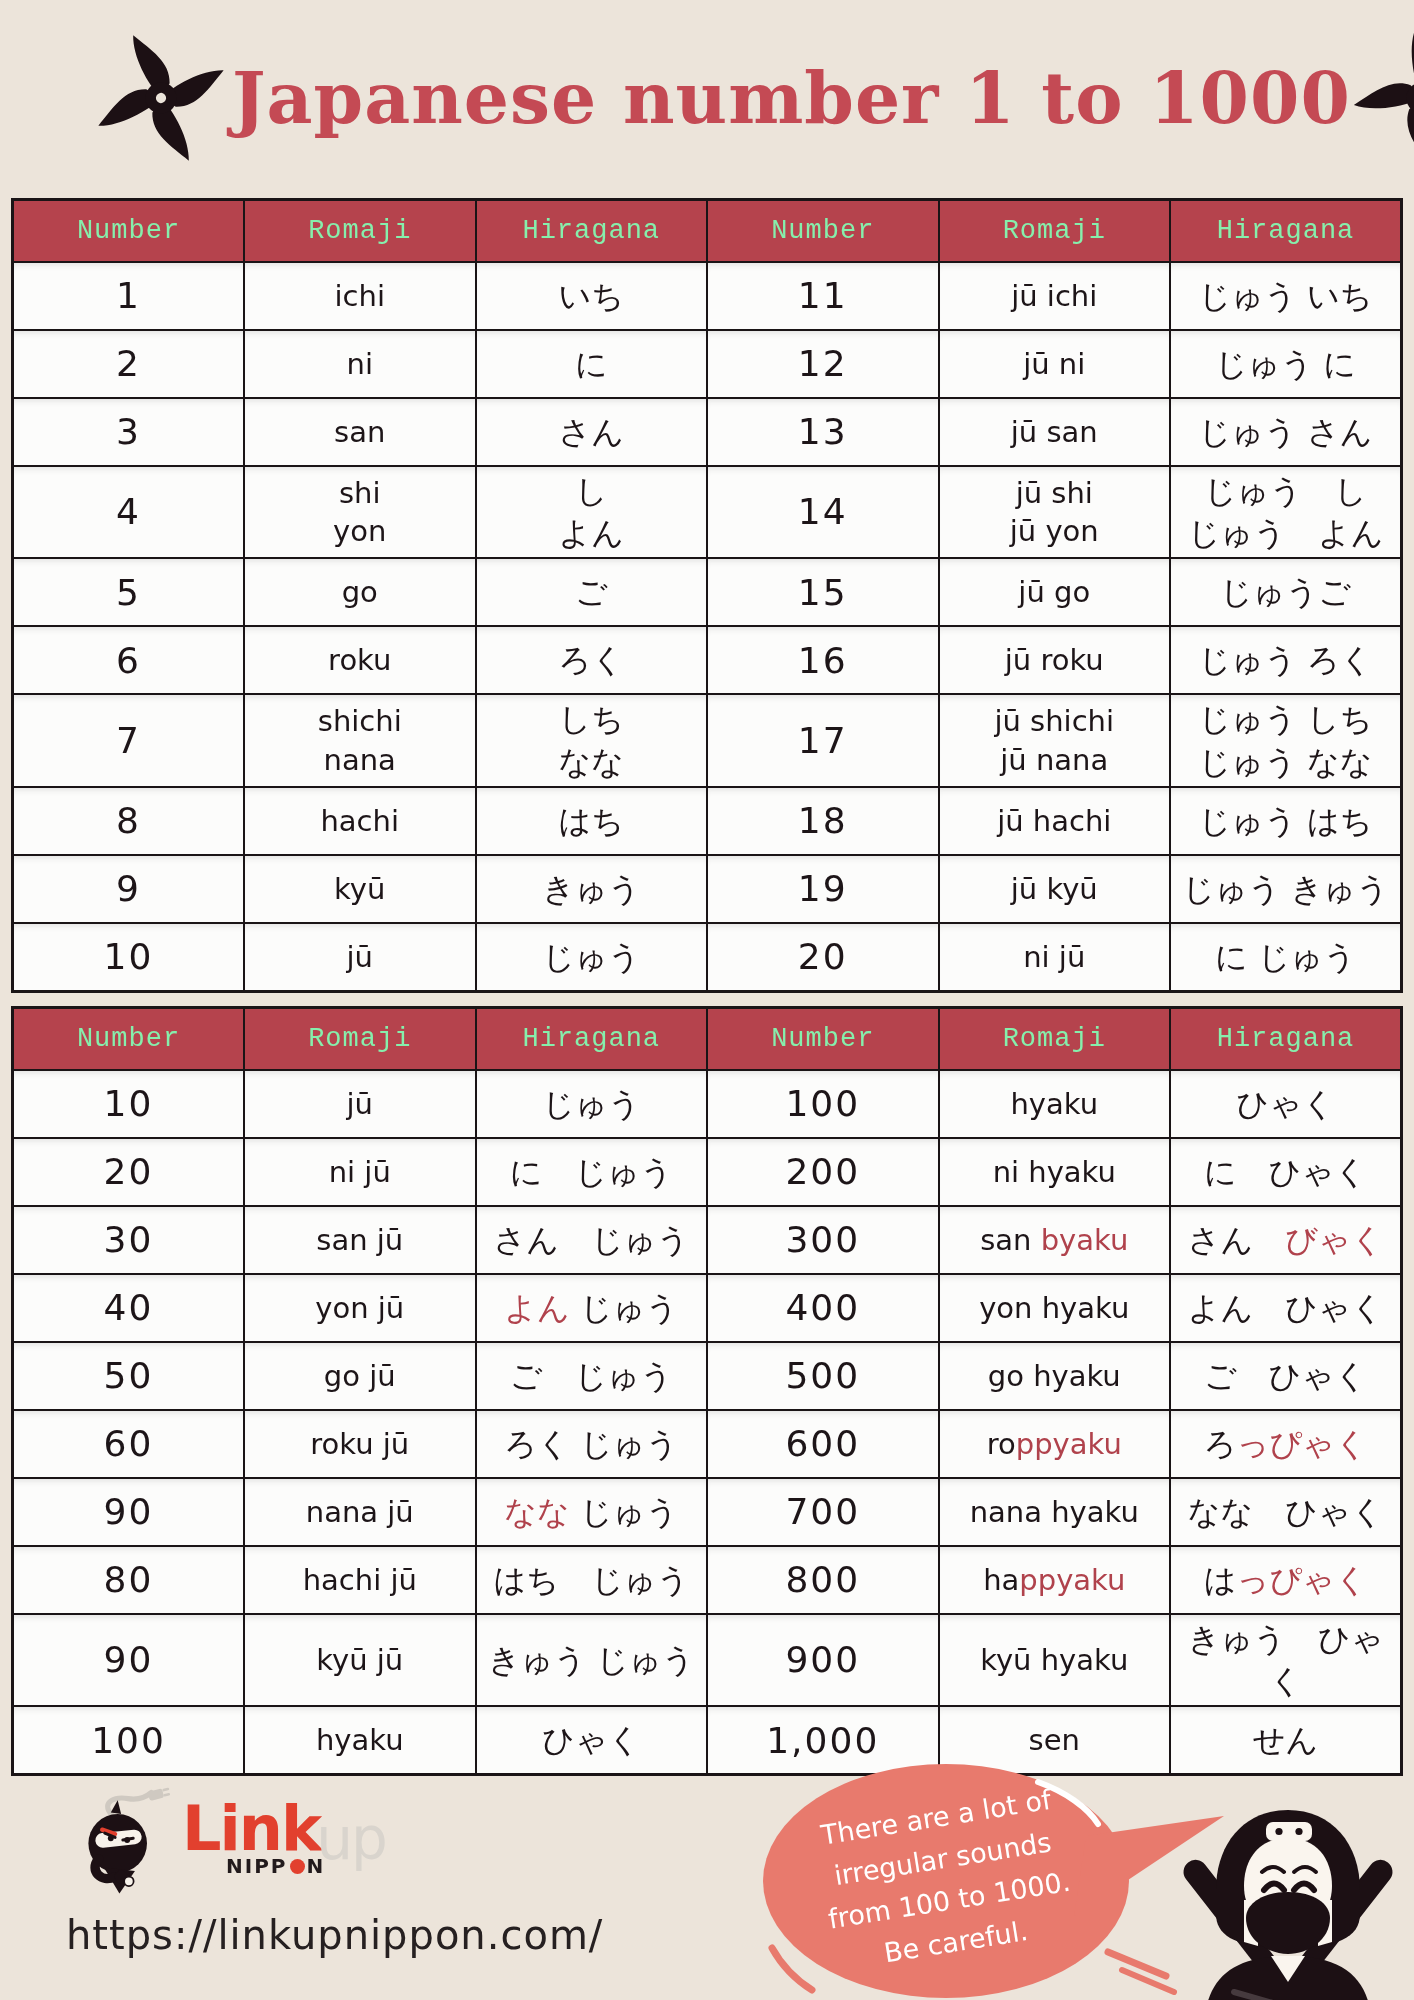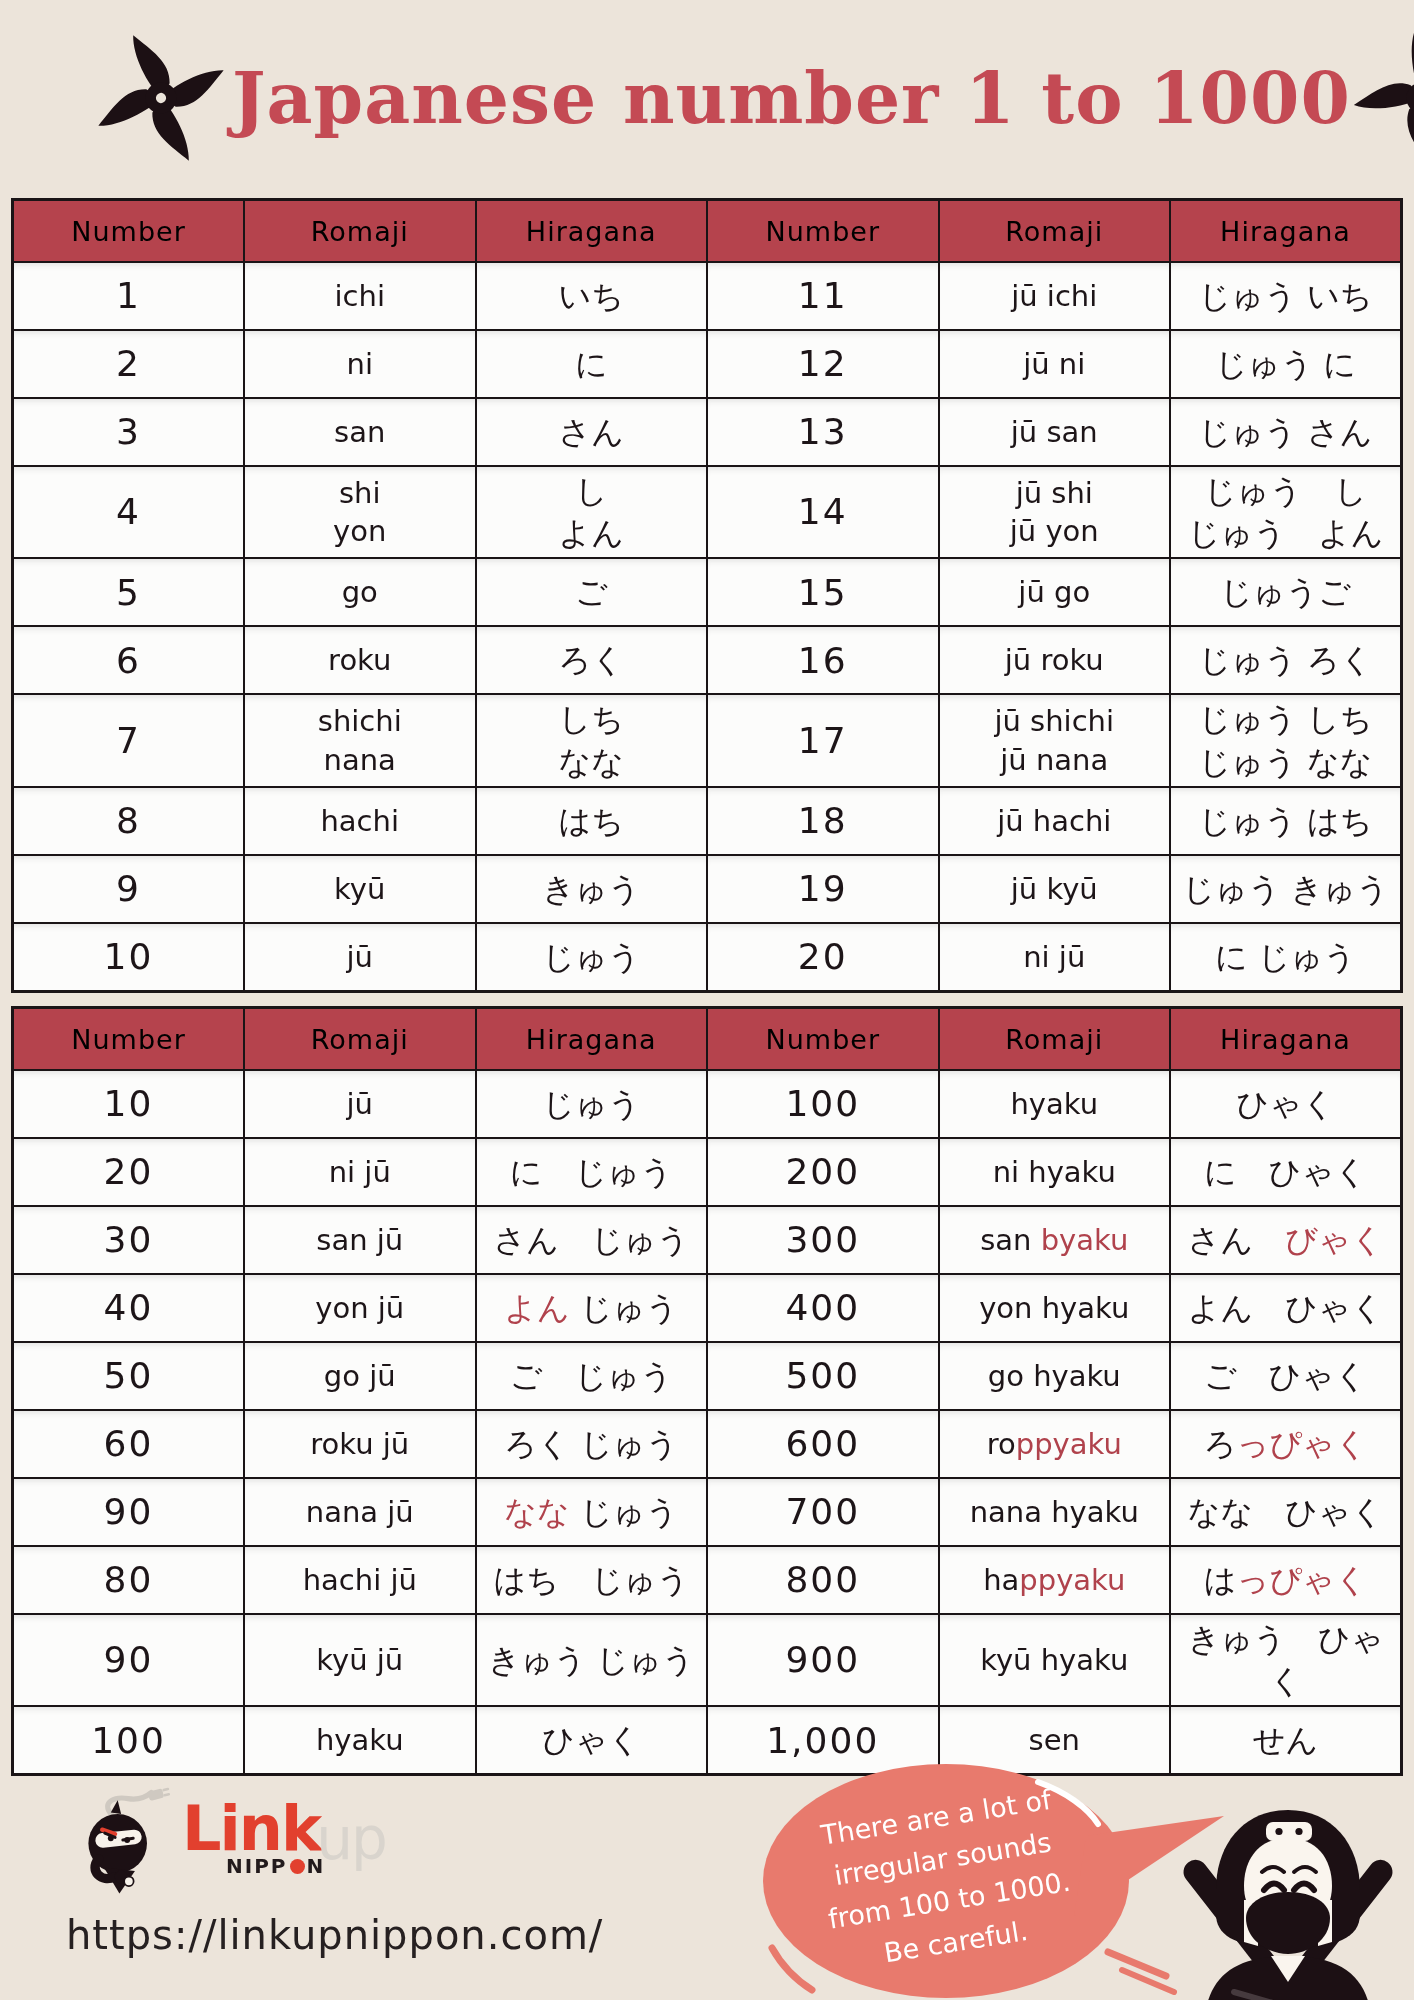--- a/index.html
+++ b/index.html
@@ -11,22 +11,22 @@
   .shuriken{width:142px;height:142px;flex:0 0 auto;}
   .shuriken.left{transform:rotate(-18deg);}
   h1.page-title{margin:0 auto;font-family:"DejaVu Serif","Liberation Serif",serif;
     font-weight:800;font-size:71px;letter-spacing:1px;color:var(--title-color,#c44a54);
     white-space:nowrap;}
   
   table.num-table{position:absolute;left:11px;width:1392px;border-collapse:collapse;
     table-layout:fixed;background:var(--cell-bg,#fcfcfb);border:3px solid var(--border,#1a1416);}
   #table1{top:198px;}
   #table2{top:1006px;}
-  .num-table th{background:var(--header-bg,#b5434d);color:#000000;font-weight:400;
-    font-size:27px;height:58px;border:2px solid var(--border,#1a1416);letter-spacing:1px;}
+  .num-table th{background:var(--header-bg,#b5434d);color:#86efac;font-weight:400;
+    font-size:27px;height:58px;border:2px solid var(--border,#1a1416);letter-spacing:1px;font-family:Liberation Mono, monospace;}
   .num-table td{border:2px solid var(--border,#1a1416);text-align:center;vertical-align:middle;
     height:60px;padding:3px 4px;background:var(--cell-bg,#fcfcfb);
     box-shadow:inset 0 7px 9px -7px rgba(40,40,40,.18);}
   .num-table td .line{line-height:1.32;}
   td.col-num{font-size:36px;letter-spacing:2px;}
   td.col-rom{font-size:29px;margin-top:40px;}
   td.col-hir{font-size:32px;}
   .red{color:var(--accent-red,#b0424c);}
   
   .logo{position:absolute;left:66px;top:1786px;width:112px;height:120px;}

